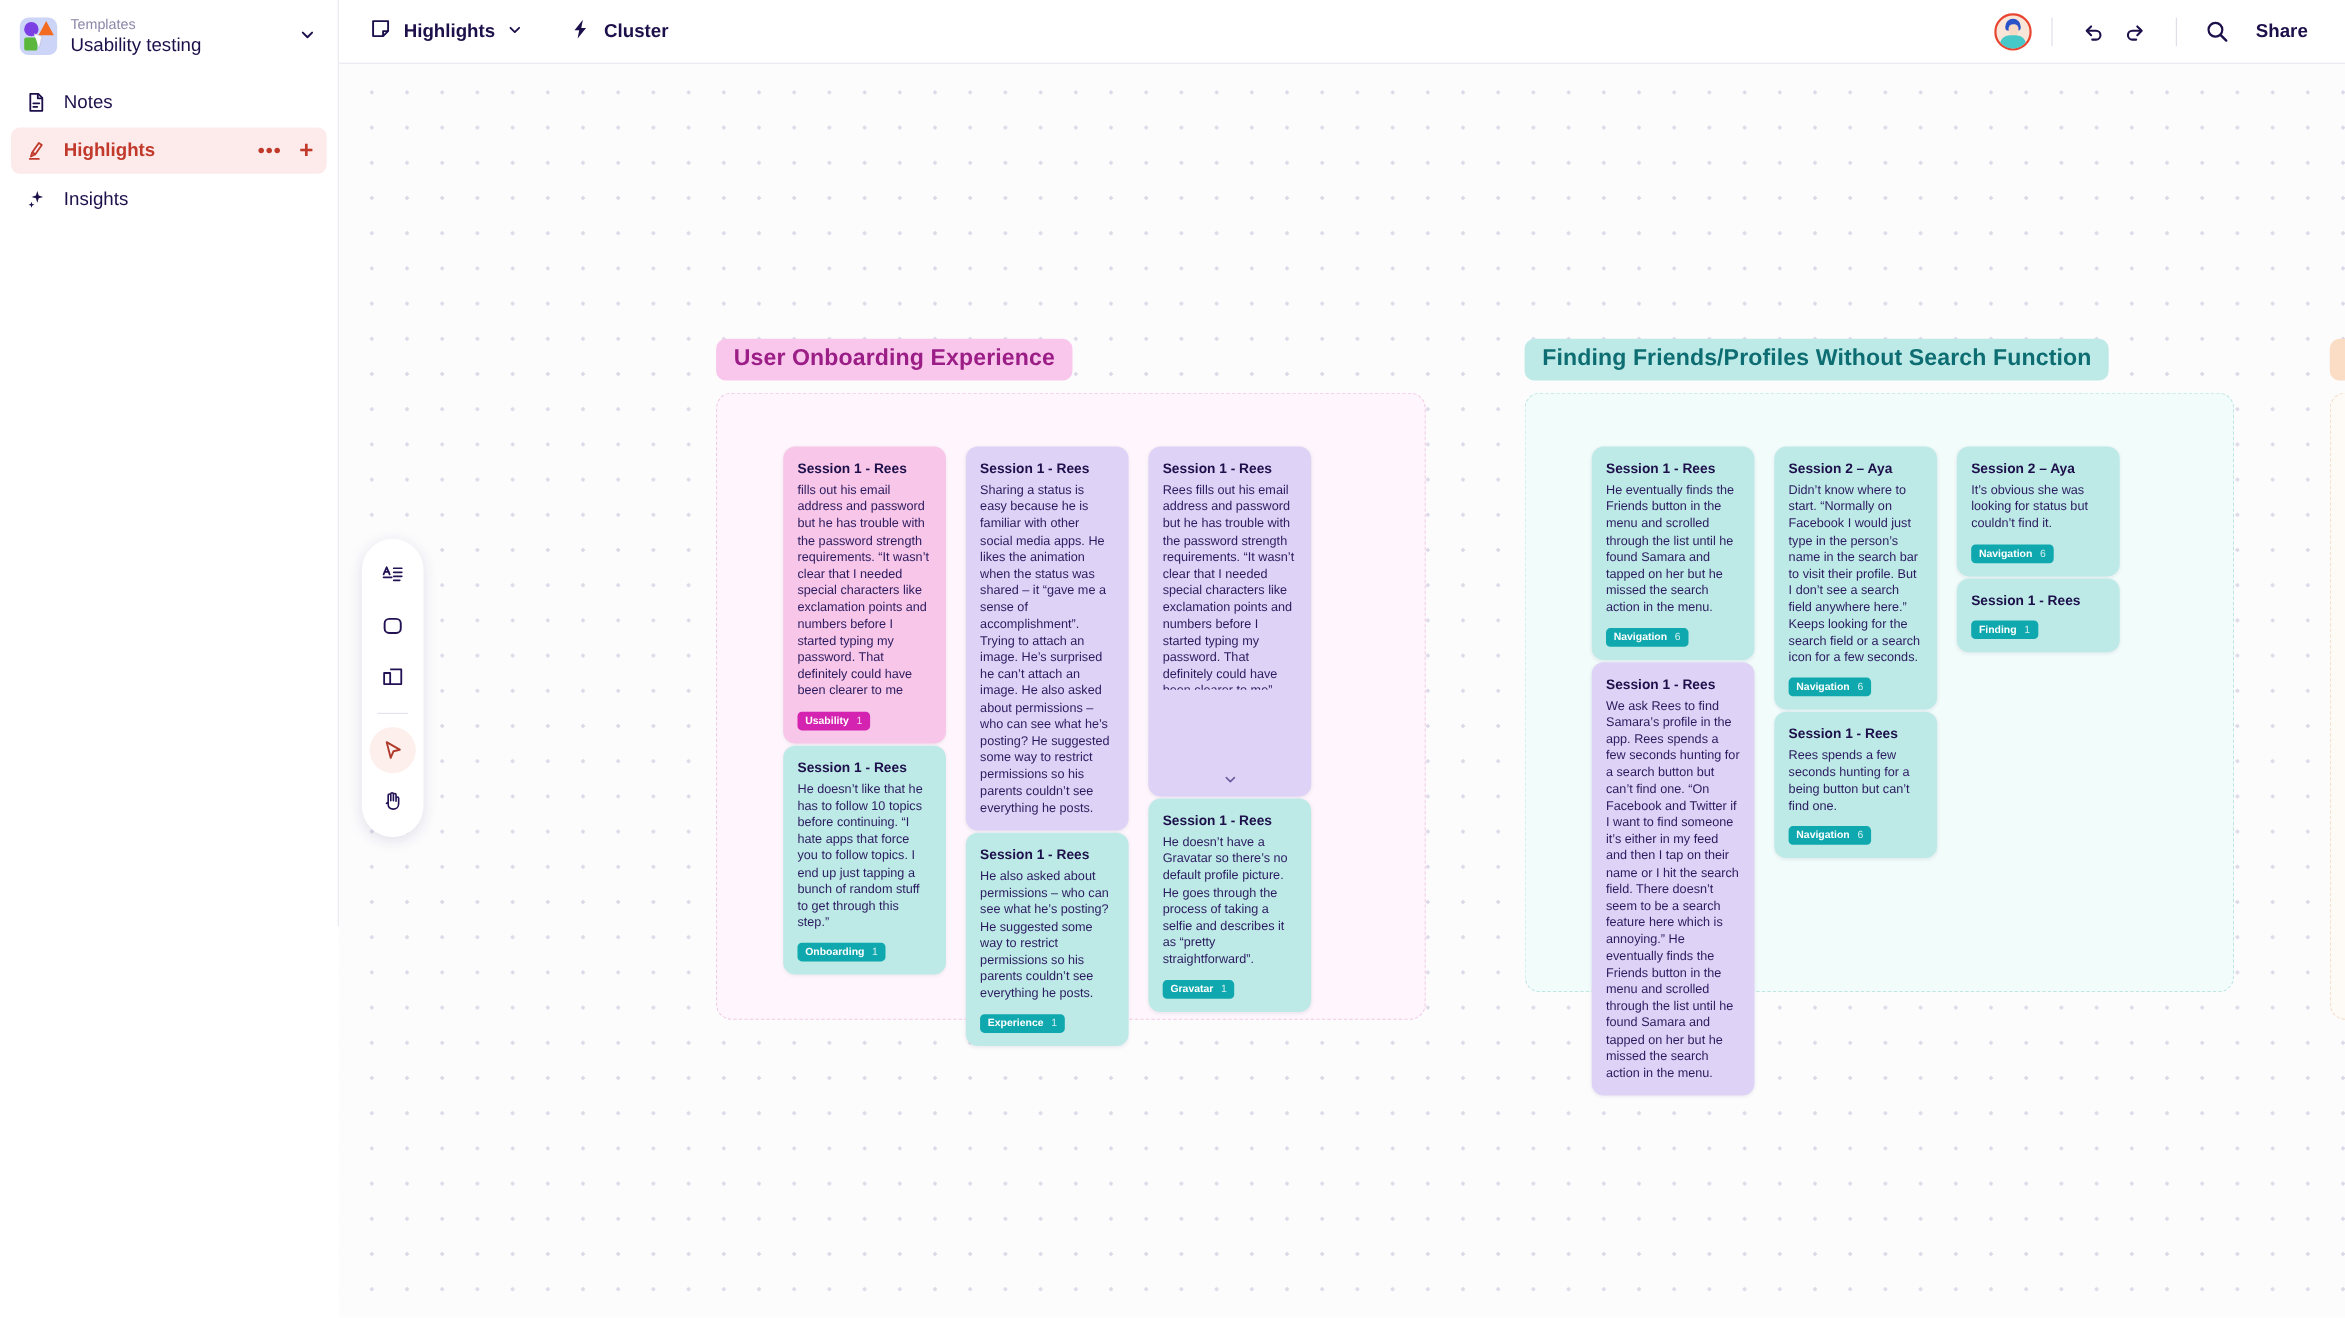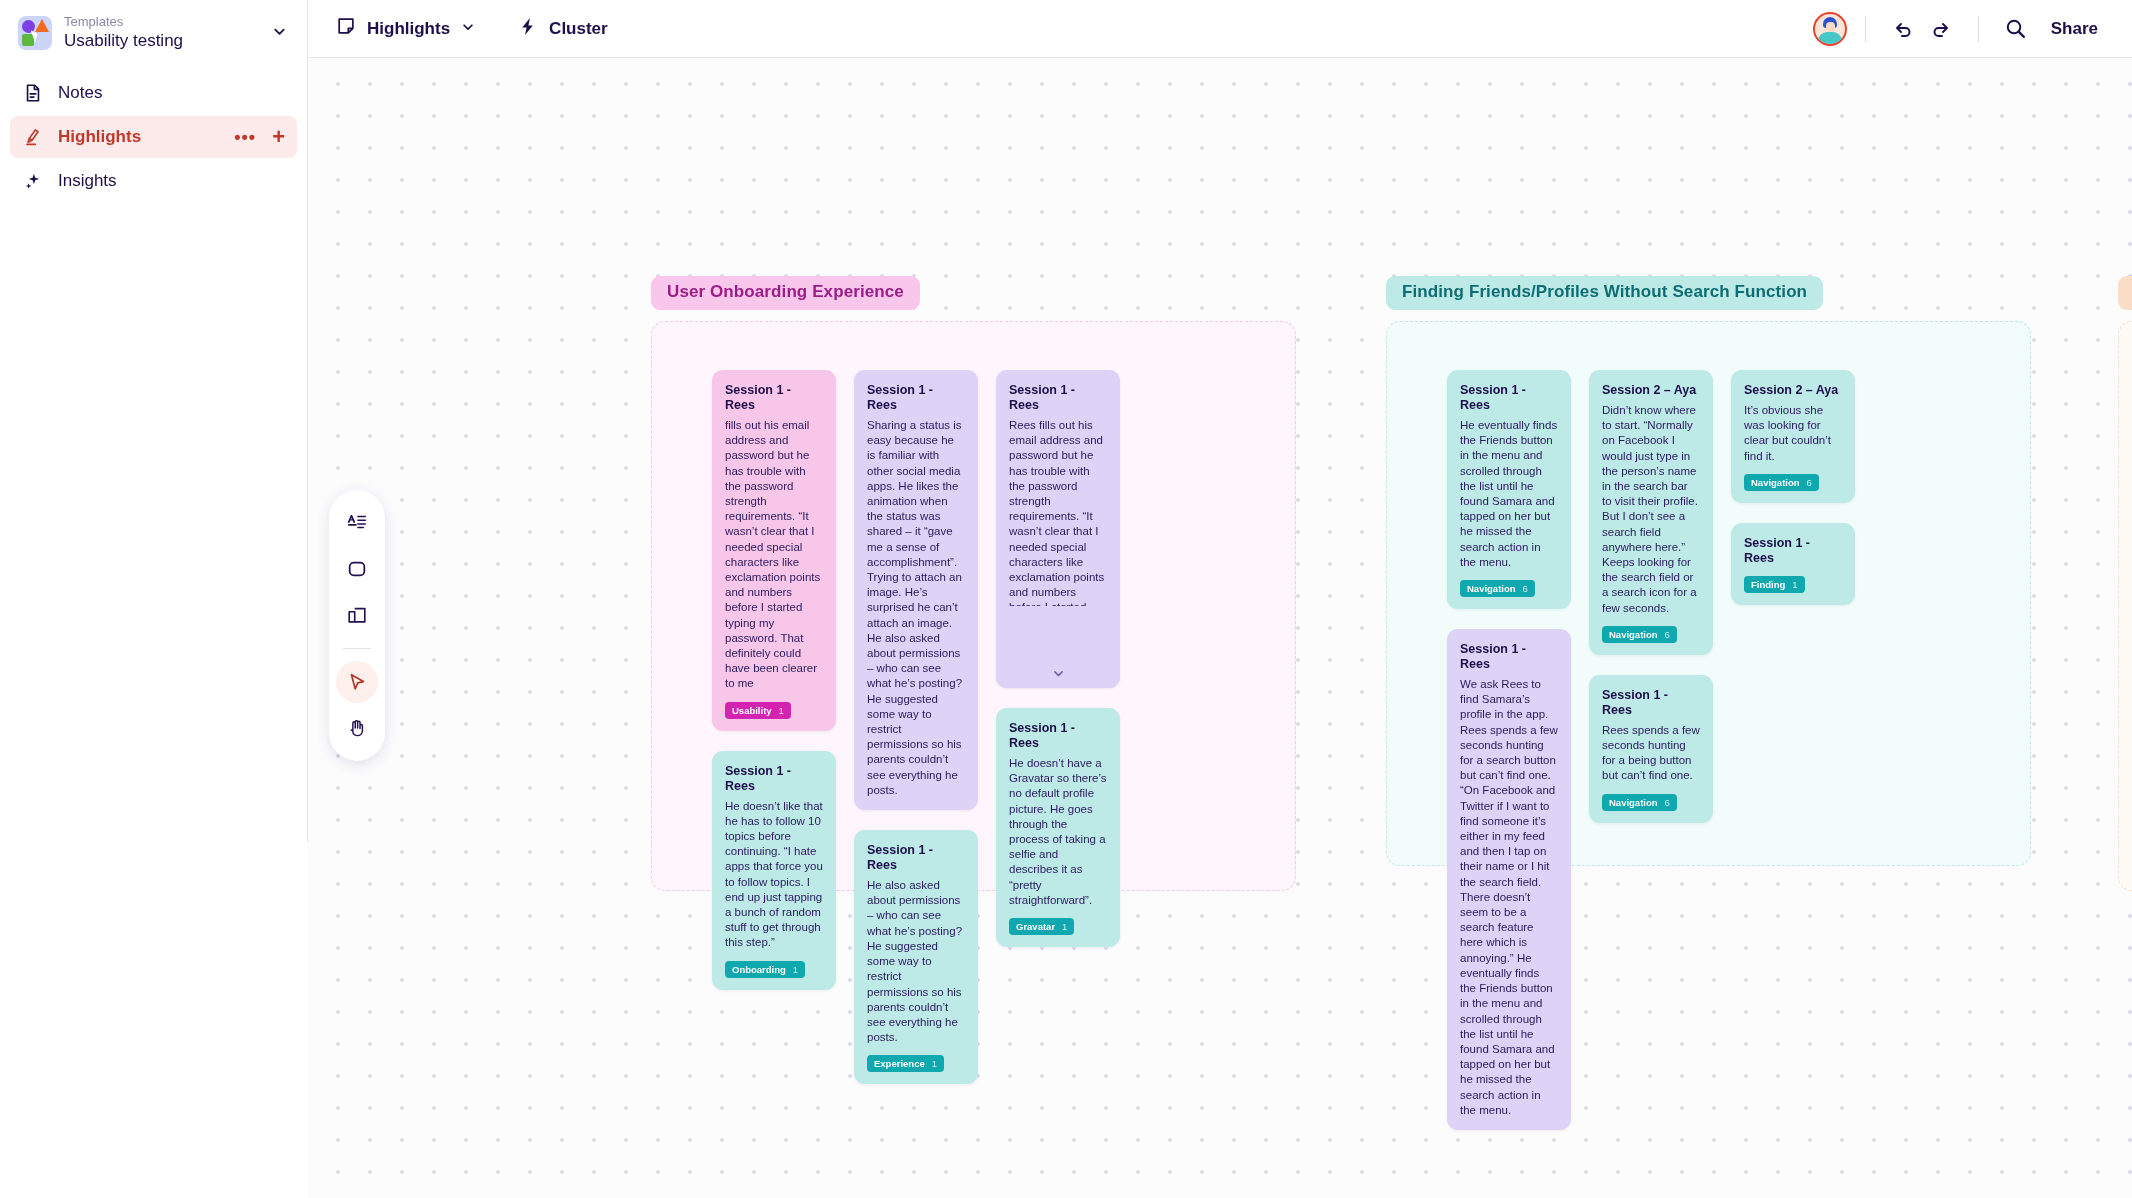--- a/index.html
+++ b/index.html
@@ -101,30 +101,31 @@
   }
   .tool { width: 42px; height: 42px; border-radius: 50%; display: flex; align-items: center; justify-content: center; color: #221155; cursor: pointer; }
   .tool.active { background: #fdf0ec; color: #b0392b; }
   .tool-sep { width: 28px; height: 1px; background: #e3e1ec; margin: 8px 0; }
 
   
   .group { position: absolute; }
   .group-title {
     display: inline-block;
     padding: 6px 16px 8px 16px; border-radius: 9px;
-    font-size: 17px; font-weight: bold; letter-spacing: .1px;
+    font-size: 21px; font-weight: bold; letter-spacing: .1px;
     white-space: nowrap;
+    margin-top: 32px;
   }
   .group-box {
     margin-top: 11px;
     border-radius: 14px; border: 1px dashed;
     position: relative;
   }
   .cards { position: absolute; display: flex; gap: 18px; align-items: flex-start; }
-  .col { display: flex; flex-direction: column; gap: 20px; width: 124px; }
+  .col { display: flex; flex-direction: column; gap: 2px; width: 148px; }
 
   .card {
     border-radius: 11px; padding: 13px 13px 12px 13px;
     box-shadow: 0 1px 3px rgba(40,25,90,0.07);
     position: relative; overflow: hidden;
   }
   .card-title { font-size: 12.5px; font-weight: bold; color: #1c0f4a; margin-bottom: 5px; line-height: 15px; }
   .card-body { font-size: 11.5px; line-height: 15.2px; color: #2a1a5e; }
   .tagrow { margin-top: 10px; display: flex; }
   .tag {
@@ -420,21 +421,21 @@
                   <span>Navigation</span>
                   <span class="cnt">6</span>
                 </span>
                   </div>
               </div>
             </div>
 
             <div class="col">
               <div class="card c-teal">
                 <div class="card-title">Session 2 – Aya</div>
-                <div class="card-body">It’s obvious she was looking for clear but couldn’t find it.</div>
+                <div class="card-body">It’s obvious she was looking for status but couldn’t find it.</div>
                 <div class="tagrow">
                     <span class="tag" style="background:#0fa8ae;">
                   <span>Navigation</span>
                   <span class="cnt">6</span>
                 </span>
                   </div>
               </div>
               <div class="card c-teal">
                 <div class="card-title">Session 1 - Rees</div>
                 <div class="tagrow">

